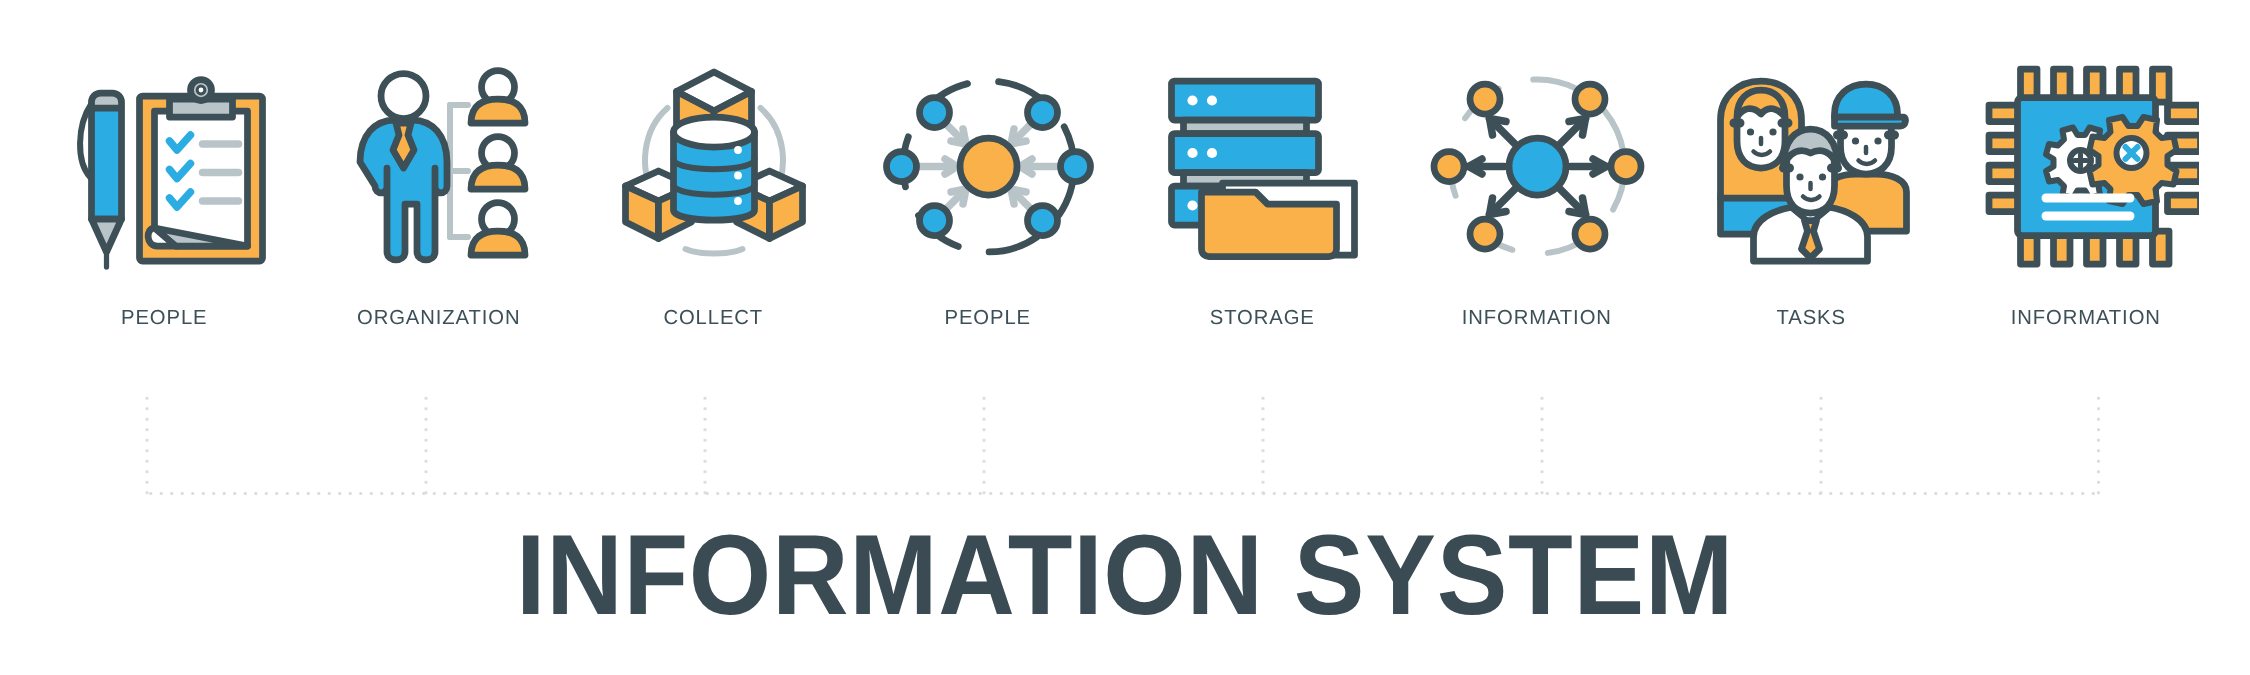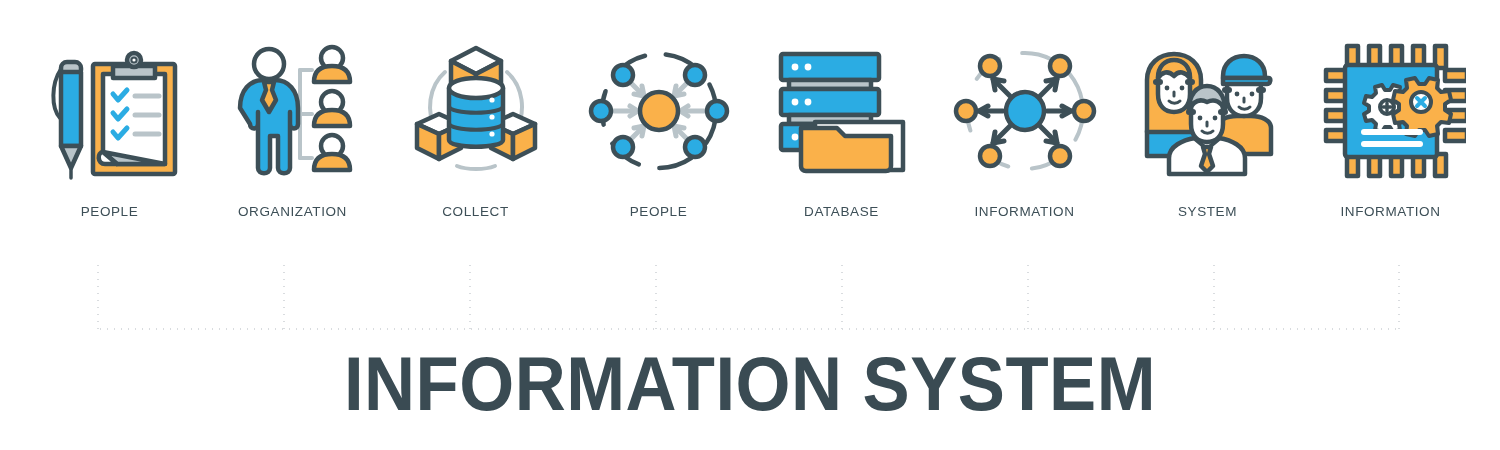--- a/index.html
+++ b/index.html
@@ -253,21 +253,21 @@
             <rect x="14" y="88" width="98" height="26" rx="2" fill="#2BACE3"></rect>
             <circle cx="28" cy="101" r="3.4" fill="#ffffff" stroke="none"></circle>
             <circle cx="41" cy="101" r="3.4" fill="#ffffff" stroke="none"></circle>
 
             <path d="M48 86 L136 86 L136 134 L48 134 Z" fill="#ffffff"></path>
 
             <path d="M34 92 L70 92 L78 100 L124 100 L124 130 C124 133 122 135 119 135 L39 135 C36 135 34 133 34 130 Z" fill="#FAB14A"></path>
           </g>
         </svg>
       </div>
-      <div class="item-label">DATABASE</div>
+      <div class="item-label">STORAGE</div>
     </div>
 
     <div class="item">
       <div class="icon-box">
         <svg width="150" height="150" viewBox="0 0 150 150">
           <g fill="none" stroke-linecap="round" stroke-linejoin="round">
 
             <circle cx="75" cy="75" r="58" stroke="#b9c4c9" stroke-width="4" stroke-dasharray="30 24"></circle>
 
             <g stroke="#3d4f57" stroke-width="5">
@@ -340,21 +340,21 @@
             <circle cx="67" cy="82" r="2.4" fill="#3d4f57" stroke="none"></circle>
             <circle cx="82" cy="82" r="2.4" fill="#3d4f57" stroke="none"></circle>
             <path d="M74 86 L74 90" stroke-width="3"></path>
             <path d="M69 95 C72 98 77 98 80 95" stroke-width="3"></path>
 
             <path d="M62 103 L74 113 L86 103" stroke-width="4"></path>
             <path d="M70 111 L78 111 L76 118 L80 130 L74 136 L68 130 L72 118 Z" fill="#FAB14A"></path>
           </g>
         </svg>
       </div>
-      <div class="item-label">SYSTEM</div>
+      <div class="item-label">TASKS</div>
     </div>
 
     <div class="item">
       <div class="icon-box">
         <svg width="150" height="150" viewBox="0 0 150 150">
           <g stroke="#3d4f57" stroke-width="4.5" stroke-linejoin="round" stroke-linecap="round" fill="none">
 
             <g fill="#FAB14A">
               <rect x="31" y="10" width="11" height="22"></rect>
               <rect x="53" y="10" width="11" height="22"></rect>

